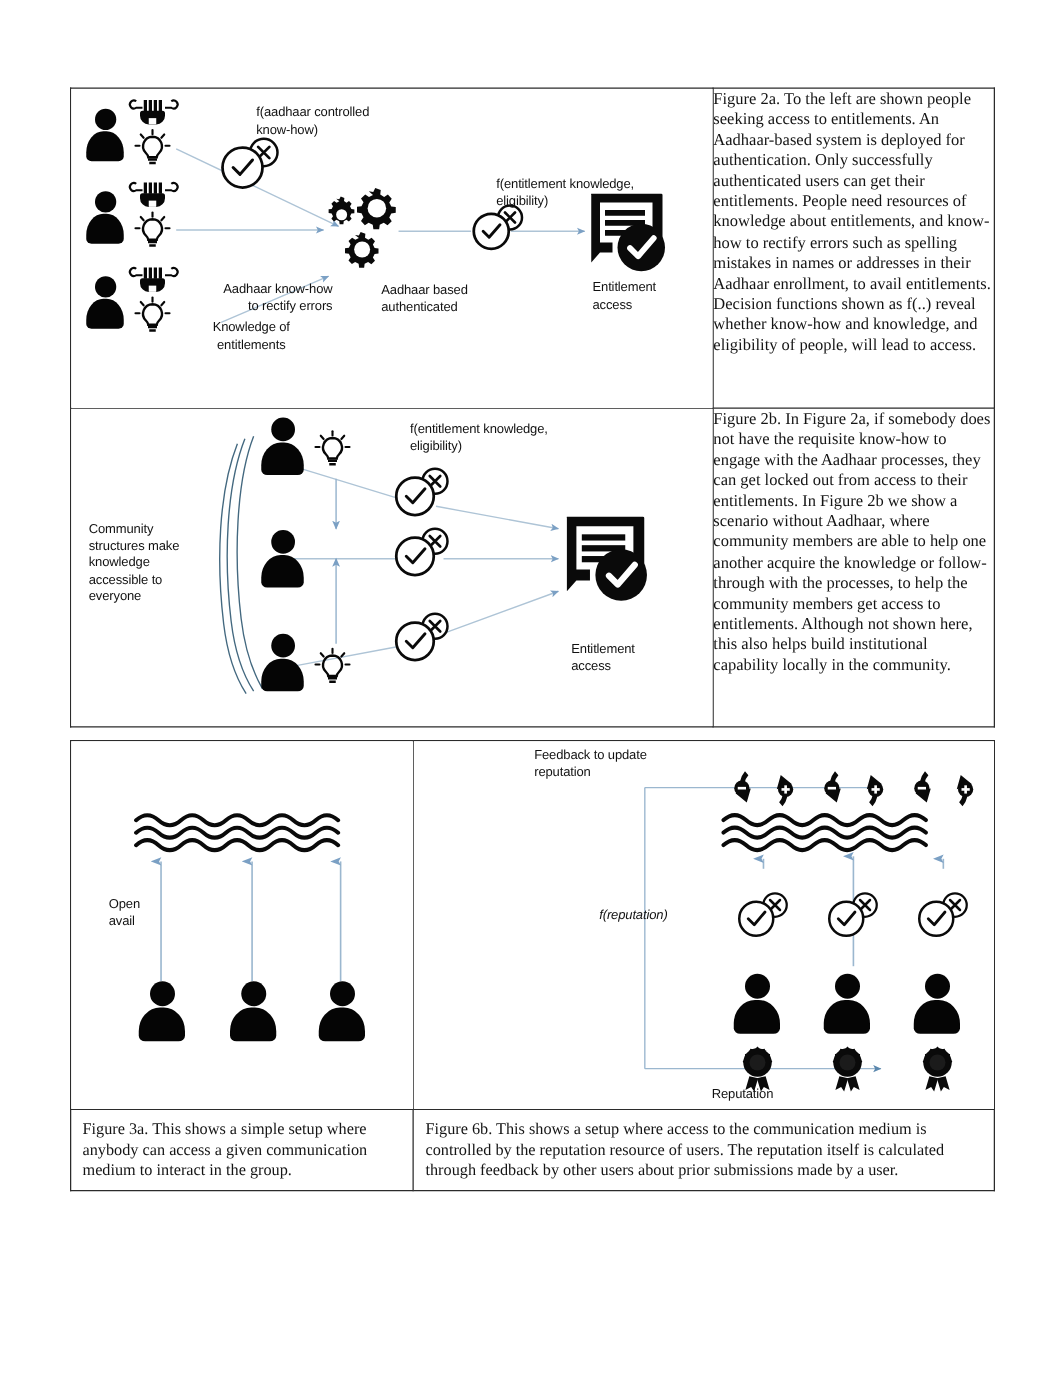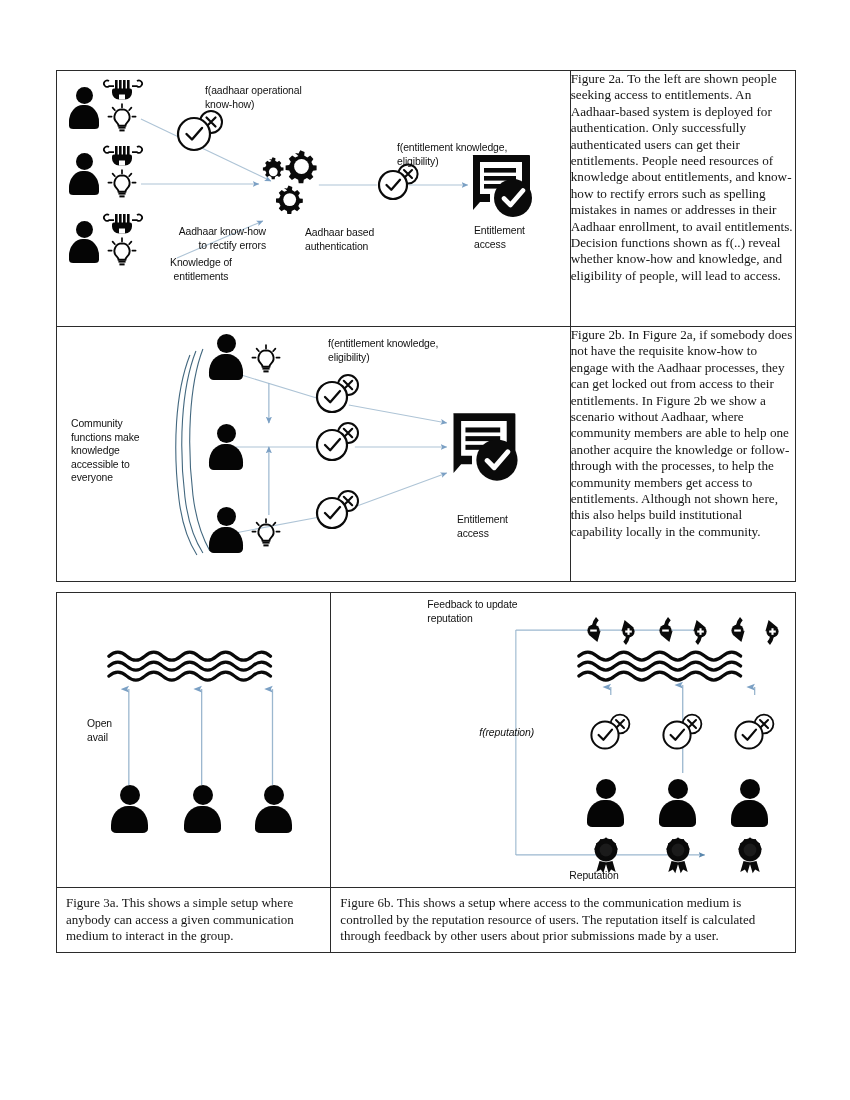--- a/index.html
+++ b/index.html
@@ -237,26 +237,26 @@
             <path d="M6,4 h56 a1,1 0 0 1 1,1 v40 h-8 v-34 h-42 v32 h10 v8 h-10 l-7,8 v-54 a1,1 0 0 1 0,-1 z" fill="#0a0a0a"></path>
             <g fill="#0a0a0a">
               <rect x="17" y="17" width="32" height="4.6"></rect>
               <rect x="17" y="25" width="32" height="4.6"></rect>
               <rect x="17" y="33" width="22" height="4.6"></rect>
             </g>
             <circle cx="46" cy="47" r="19" fill="#0a0a0a"></circle>
             <path d="M37,47.5 L43.5,54 L56,39.5" fill="none" stroke="#fff" stroke-width="4.6" stroke-linecap="round" stroke-linejoin="round"></path>
           </svg>
 
-          <div class="lbl" style="left:148px; top:13px; width:130px;">f(aadhaar operational
+          <div class="lbl" style="left:148px; top:13px; width:130px;">f(aadhaar controlled
 know-how)</div>
           <div class="lbl" style="left:340px; top:70px; width:150px;">f(entitlement knowledge,
 eligibility)</div>
           <div class="lbl" style="left:248px; top:155px; width:110px;">Aadhaar based
-authentication</div>
+authenticated</div>
           <div class="lbl" style="left:417px; top:153px; width:100px;">Entitlement
 access</div>
           <div class="lbl" style="left:89px; top:154px; width:120px;text-align:right;">Aadhaar know-how
 to rectify errors</div>
           <div class="lbl" style="left:89px; top:185px; width:110px;text-align:center;">Knowledge of
 entitlements</div>
         </td>
         <td class="caption-cell">Figure 2a. To the left are shown people seeking access to entitlements. An Aadhaar-based system is deployed for authentication. Only successfully authenticated users can get their entitlements. People need resources of knowledge about entitlements, and know-how to rectify errors such as spelling mistakes in names or addresses in their Aadhaar enrollment, to avail entitlements. Decision functions shown as f(..) reveal whether know-how and knowledge, and eligibility of people, will lead to access.</td>
       </tr>
 
@@ -351,21 +351,21 @@
             <g fill="#0a0a0a">
               <rect x="17" y="17" width="32" height="4.6"></rect>
               <rect x="17" y="25" width="32" height="4.6"></rect>
               <rect x="17" y="33" width="22" height="4.6"></rect>
             </g>
             <circle cx="46" cy="47" r="19" fill="#0a0a0a"></circle>
             <path d="M37,47.5 L43.5,54 L56,39.5" fill="none" stroke="#fff" stroke-width="4.6" stroke-linecap="round" stroke-linejoin="round"></path>
           </svg>
 
           <div class="lbl" style="left:14px; top:90px; width:120px;">Community
-functions make
+structures make
 knowledge
 accessible to
 everyone</div>
           <div class="lbl" style="left:271px; top:10px; width:165px;">f(entitlement knowledge,
 eligibility)</div>
           <div class="lbl" style="left:400px; top:186px; width:100px;">Entitlement
 access</div>
         </td>
         <td class="caption-cell">Figure 2b. In Figure 2a, if somebody does not have the requisite know-how to engage with the Aadhaar processes, they can get locked out from access to their entitlements. In Figure 2b we show a scenario without Aadhaar, where community members are able to help one another acquire the knowledge or follow-through with the processes, to help the community members get access to entitlements. Although not shown here, this also helps build institutional capability locally in the community.</td>
       </tr>

